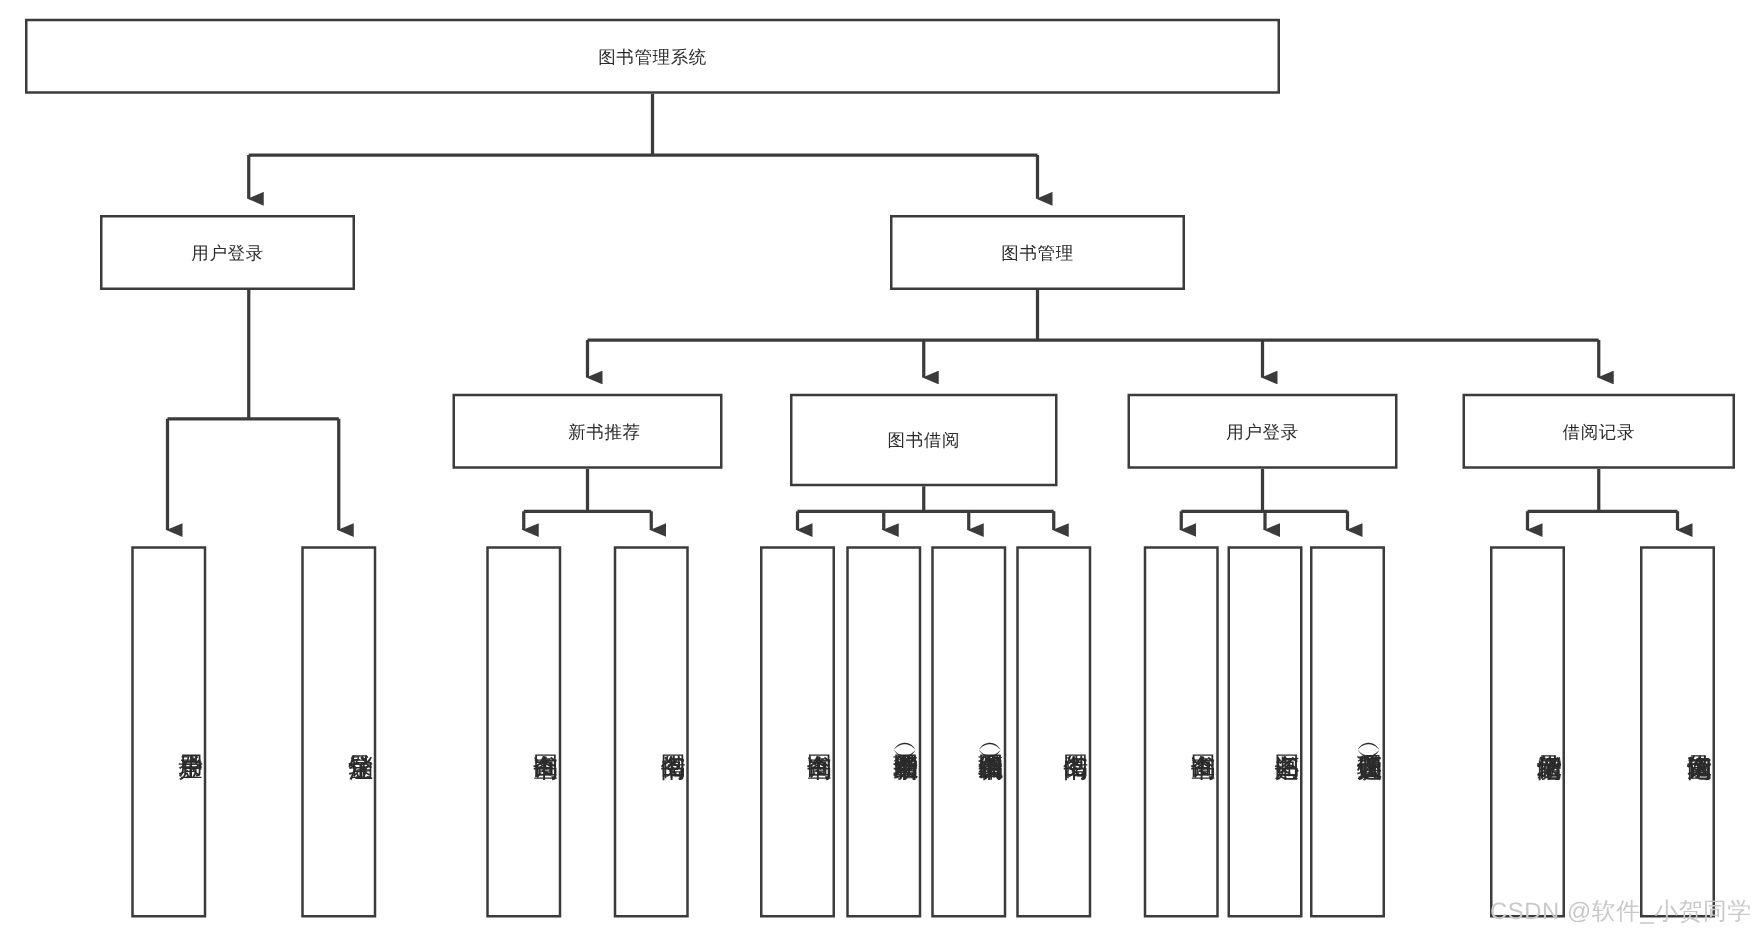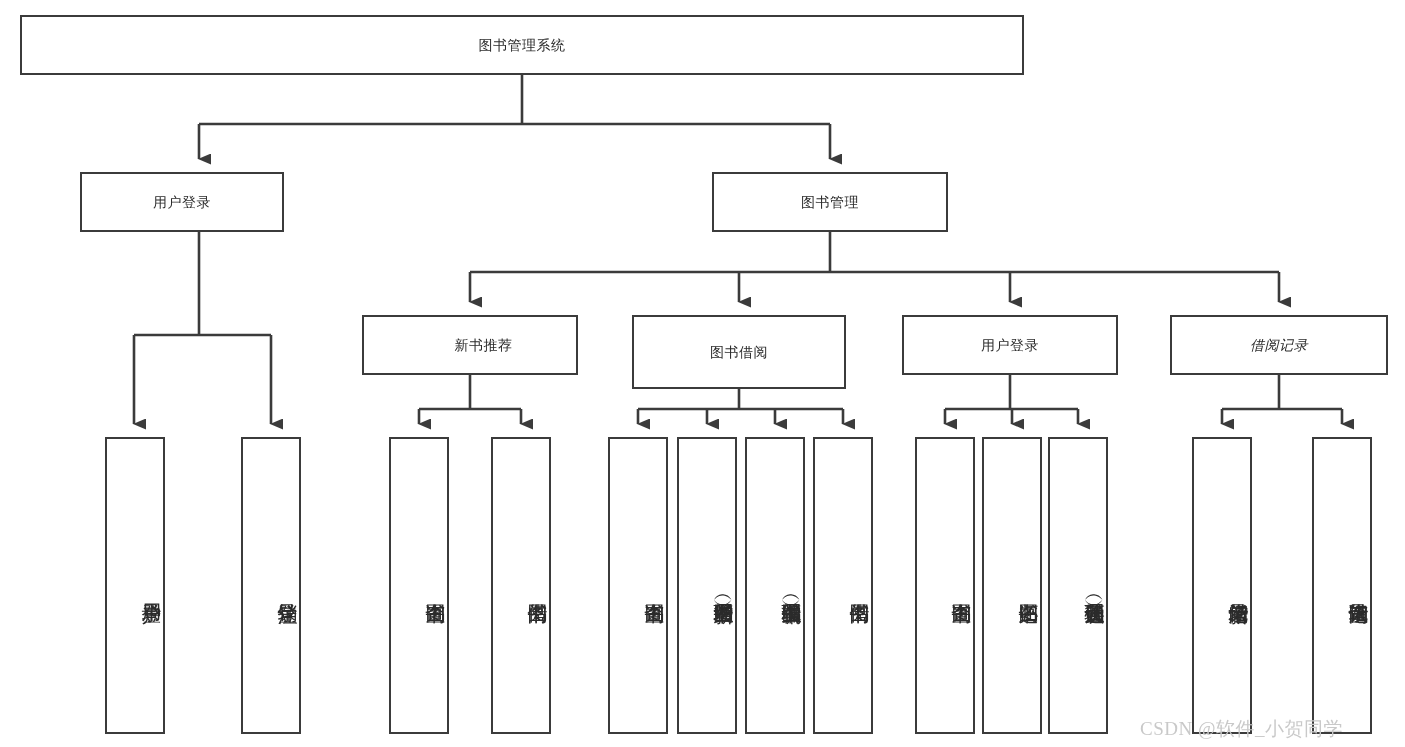--- a/index.html
+++ b/index.html
@@ -125,21 +125,21 @@
   </svg>
 
   <div class="node node-h" style="left:20px; top:15px; width:1004px; height:60px;">图书管理系统</div>
 
   <div class="node node-h" style="left:80px; top:172px; width:204px; height:60px;">用户登录</div>
   <div class="node node-h" style="left:712px; top:172px; width:236px; height:60px;text-align:right;">图书管理</div>
 
   <div class="node node-h" style="left:362px; top:315px; width:216px; height:60px;padding-left:27px;">新书推荐</div>
   <div class="node node-h" style="left:632px; top:315px; width:214px; height:74px;">图书借阅</div>
   <div class="node node-h" style="left:902px; top:315px; width:216px; height:60px;">用户登录</div>
-  <div class="node node-h" style="left:1170px; top:315px; width:218px; height:60px;font-style:italic;">借阅记录</div>
+  <div class="node node-h" style="left:1170px; top:315px; width:218px; height:60px;">借阅记录</div>
 
   <div class="node node-v" style="left:105px; top:437px; width:60px; height:297px;">
     <span class="vtext">用户登录</span>
   </div>
   <div class="node node-v" style="left:241px; top:437px; width:60px; height:297px;">
     <span class="vtext">注销登录</span>
   </div>
 
   <div class="node node-v" style="left:389px; top:437px; width:60px; height:297px;">
     <span class="vtext">查询图书</span>
@@ -171,15 +171,15 @@
     <span class="vtext">确认归还（管理员）</span>
   </div>
 
   <div class="node node-v" style="left:1192px; top:437px; width:60px; height:297px;">
     <span class="vtext">新增借阅记录</span>
   </div>
   <div class="node node-v" style="left:1312px; top:437px; width:60px; height:297px;">
     <span class="vtext">查询借阅记录</span>
   </div>
 
-  <div class="watermark" style="left:1140px; top:716px;font-family:Liberation Serif, serif;">CSDN @软件_小贺同学</div>
+  <div class="watermark" style="left:1192px; top:716px;">CSDN @软件_小贺同学</div>
 
 </div>
 
 </body></html>

